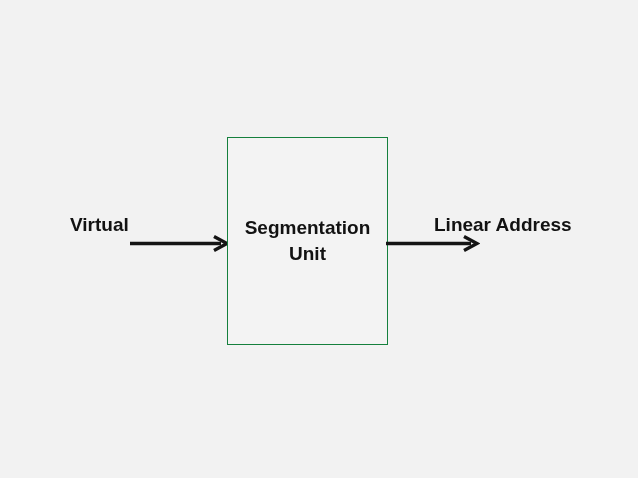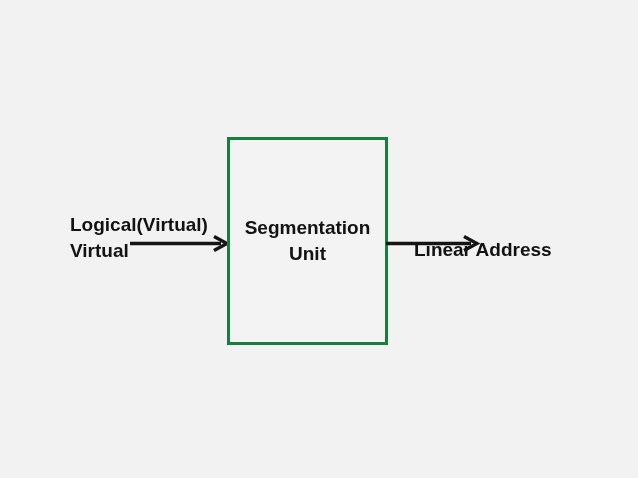--- a/index.html
+++ b/index.html
@@ -22,32 +22,31 @@
     white-space: nowrap;
   }
   .label-left {
     position: absolute;
     left: 70px;
     top: 212px;
     text-align: left;
   }
   .label-right {
     position: absolute;
-    left: 414px;
+    left: 434px;
     top: 212px;
-    margin-top: 25px;
   }
   .unit-box {
     position: absolute;
     left: 227px;
     top: 137px;
     width: 161px;
     height: 208px;
     box-sizing: border-box;
-    border: 3px solid #15803d;
+    border: 1px solid #15803d;
     background: #f3f3f3;
     display: flex;
     flex-direction: column;
     align-items: center;
     justify-content: center;
     text-align: center;
   }
   .arrow {
     position: absolute;
     display: block;
@@ -71,21 +70,20 @@
     stroke-linecap: butt;
     stroke-linejoin: miter;
   }
 </style>
 </head>
 <body>
 
 <div class="stage">
 
   <div class="diagram-text label-left">
-    <div>Logical(Virtual)</div>
     <div>Virtual</div>
   </div>
 
   <svg class="arrow arrow-left" viewBox="0 0 100 21" xmlns="http://www.w3.org/2000/svg" aria-hidden="true">
     <line x1="0" y1="10.5" x2="91" y2="10.5"></line>
     <path d="M84,3.5 L97,10.5 L84,17.5"></path>
   </svg>
 
   <div class="unit-box">
     <div class="diagram-text">Segmentation</div>

